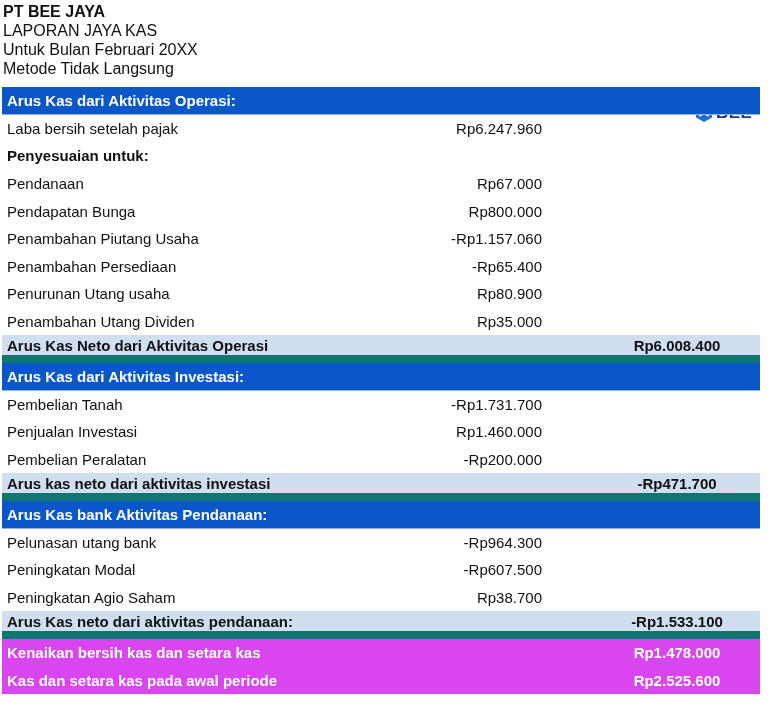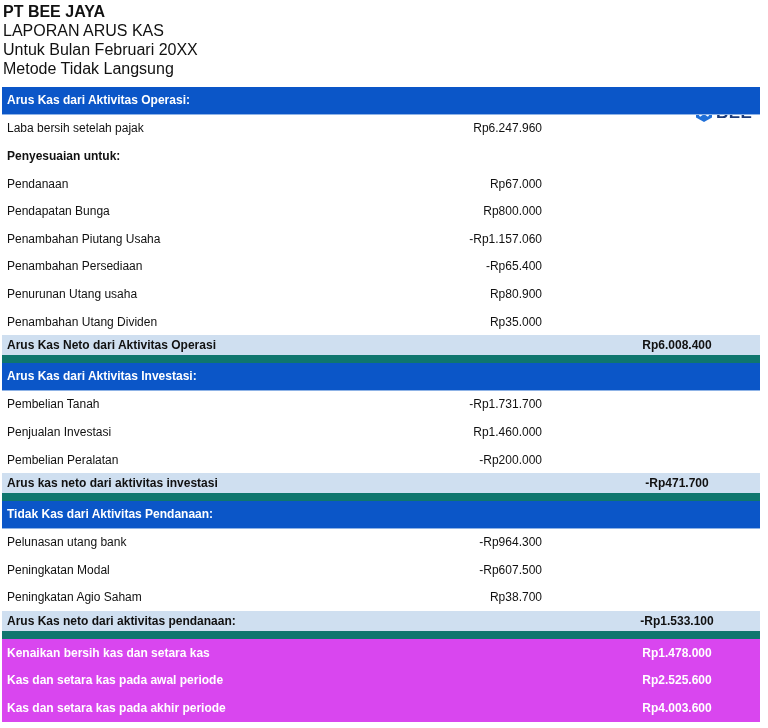--- a/index.html
+++ b/index.html
@@ -5,35 +5,35 @@
   html, body { margin: 0; padding: 0; background: #ffffff; }
   body { width: 768px; height: 728px; position: relative; overflow: hidden;
          font-family: "Liberation Sans", sans-serif; color: #111; }
   .header { position: absolute; left: 3px; top: 2px; width: 703px; text-align: left; }
   .header div { font-size: 16px; line-height: 19px; }
   .header .company { font-weight: bold; font-size: 16px; }
   .logo { position: absolute; left: 695px; top: 55px; display: flex; align-items: center; gap: 3px; margin-top: 48px; }
   .logo svg { width: 18px; height: 20px; }
   .logo span { font-weight: bold; font-size: 17px; color: #1a3a7a; letter-spacing: 0.5px; }
   .table { position: absolute; left: 2px; top: 87px; width: 758px; }
-  .row { height: 27.6px; display: flex; align-items: center; font-size: 12px; position: relative; padding-left: 24px; }
+  .row { height: 27.6px; display: flex; align-items: center; font-size: 15px; position: relative; padding-left: 24px; }
   .row .label { position: absolute; left: 5px; white-space: nowrap; }
   .row .amount { position: absolute; left: 400px; width: 140px; text-align: right; }
   .row .total { position: absolute; left: 600px; width: 150px; text-align: center; }
   .row.section { background: #0b56c8; color: #fff; font-weight: bold; border-bottom: 1px solid #8fb3e6; box-sizing: border-box; }
   .row.subtotal { background: #cfdff0; font-weight: bold; border-bottom: 8px solid #0f766e; box-sizing: border-box; }
   .row.subhead { font-weight: bold; }
   .row.final { background: #d946ef; color: #fff; font-weight: bold; }
 </style>
 </head>
 <body>
 
 <div class="header">
   <div class="company">PT BEE JAYA</div>
-  <div>LAPORAN ARUS KAS</div>
+  <div>LAPORAN JAYA KAS</div>
   <div>Untuk Bulan Februari 20XX</div>
   <div>Metode Tidak Langsung</div>
 </div>
 
 <div class="logo">
   <svg viewBox="0 0 18 20">
     <path d="M9 1 L17 5.5 L17 14.5 L9 19 L1 14.5 L1 5.5 Z" fill="#1f6fd8"></path>
     <path d="M4.5 9 L9 6 L13.5 9" stroke="#fff" stroke-width="2" fill="none"></path>
     <path d="M4.5 13 L9 10 L13.5 13" stroke="#fff" stroke-width="2" fill="none"></path>
   </svg>
@@ -110,21 +110,21 @@
       <span class="label">Pembelian Peralatan</span>
       <span class="amount">-Rp200.000</span>
       <span class="total"></span>
     </div>
     <div class="row subtotal">
       <span class="label">Arus kas neto dari aktivitas investasi</span>
       <span class="amount"></span>
       <span class="total">-Rp471.700</span>
     </div>
     <div class="row section">
-      <span class="label">Tidak Kas dari Aktivitas Pendanaan:</span>
+      <span class="label">Arus Kas bank Aktivitas Pendanaan:</span>
       <span class="amount"></span>
       <span class="total"></span>
     </div>
     <div class="row item">
       <span class="label">Pelunasan utang bank</span>
       <span class="amount">-Rp964.300</span>
       <span class="total"></span>
     </div>
     <div class="row item">
       <span class="label">Peningkatan Modal</span>
@@ -144,18 +144,13 @@
     <div class="row final">
       <span class="label">Kenaikan bersih kas dan setara kas</span>
       <span class="amount"></span>
       <span class="total">Rp1.478.000</span>
     </div>
     <div class="row final">
       <span class="label">Kas dan setara kas pada awal periode</span>
       <span class="amount"></span>
       <span class="total">Rp2.525.600</span>
     </div>
-    <div class="row final">
-      <span class="label">Kas dan setara kas pada akhir periode</span>
-      <span class="amount"></span>
-      <span class="total">Rp4.003.600</span>
-    </div>
   </div>
 
 </body></html>

